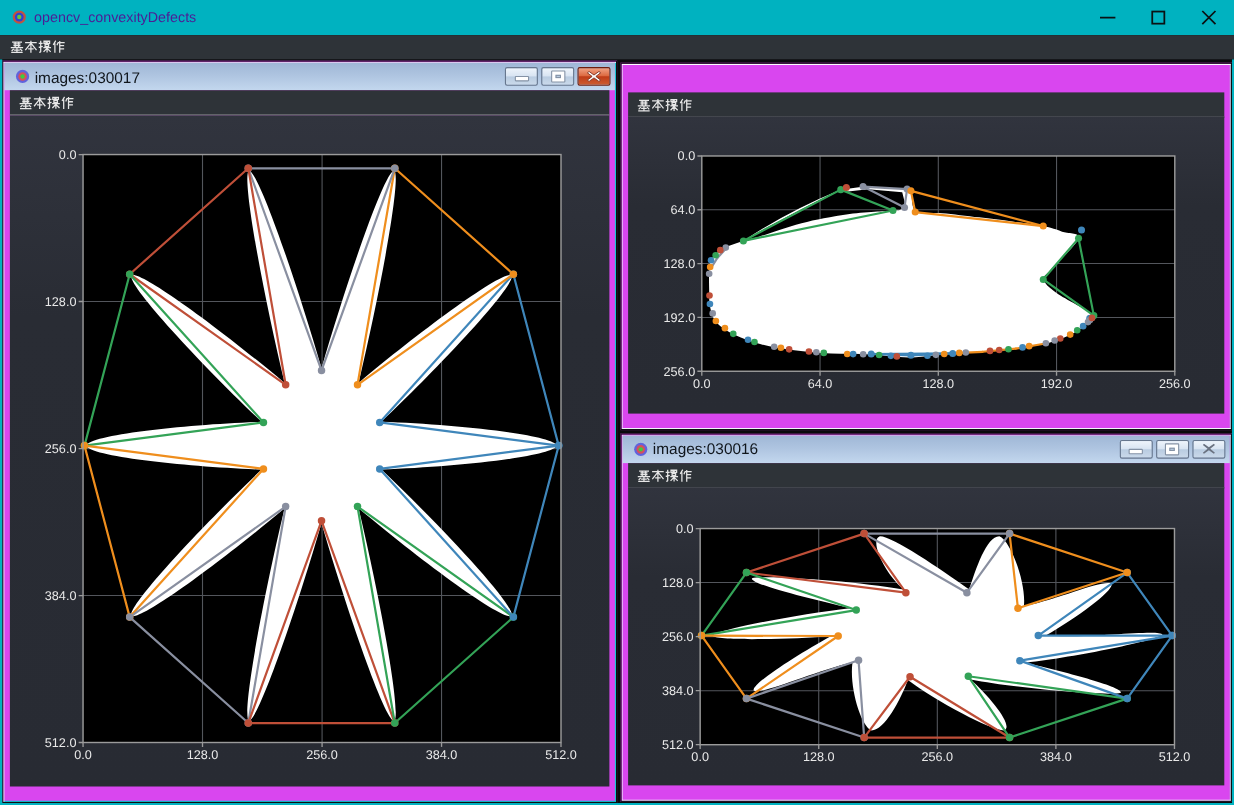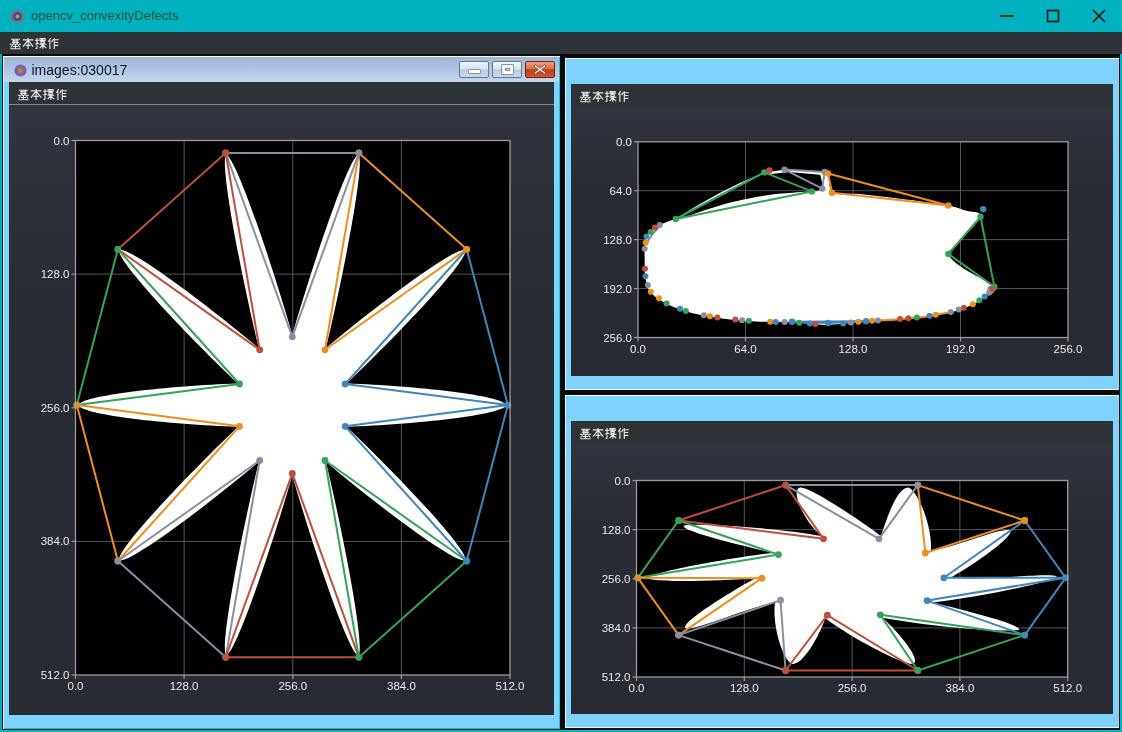--- a/index.html
+++ b/index.html
@@ -1,22 +1,22 @@
 <!DOCTYPE html>
 <html><head><meta charset="utf-8"><style>
 *{margin:0;padding:0;box-sizing:border-box}
 html,body{width:1122px;height:732px;overflow:hidden;background:#000;font-family:"Liberation Sans",sans-serif}
 .mainbar{position:absolute;left:0;top:0;width:1122px;height:32px;background:#00b2c0}
-.mainbar .mtitle{position:absolute;left:31px;top:8px;font-size:13px;color:#14532d}
+.mainbar .mtitle{position:absolute;left:31px;top:8px;font-size:13px;color:#4c1d95}
 .mainbar .micon{position:absolute;left:11px;top:9px}
 .mctl{position:absolute;top:0;height:32px;width:46px}
 .mainmenu{position:absolute;left:0;top:32px;width:1122px;height:22px;background:#2e3338}
 .client{position:absolute;left:2px;top:54px;width:1118px;height:676px;background:#0a0a0c}
 .mainframe{position:absolute;left:0;top:54px;width:1122px;height:678px;border-left:2px solid #00b2c0;border-right:2px solid #00b2c0;border-bottom:2px solid #00b2c0;pointer-events:none}
-.win{position:absolute;background:#7dd3fc;border:1px solid #0e0e10;box-shadow:inset 0 1px 0 #fdfdfd,inset 1px 0 0 #e8eef6,inset 0 -1px 0 #f2f6fb,inset -1px 0 0 #b8c6d8}
+.win{position:absolute;background:#d946ef;border:1px solid #0e0e10;box-shadow:inset 0 1px 0 #fdfdfd,inset 1px 0 0 #e8eef6,inset 0 -1px 0 #f2f6fb,inset -1px 0 0 #b8c6d8}
 .win.active{box-shadow:inset 0 1px 0 #fdfdfd,inset 1px 0 0 #e8eef6,inset -1px 0 0 #1ac4d6,inset 0 -1px 0 #1ac4d6}
 .tbar{position:absolute;left:1px;right:1px;top:1px;height:25px;background:linear-gradient(#9fb7d6,#aec4e0 45%,#c3d7ee)}
 .wicon{position:absolute;left:10px;top:6px}
 .wtitle{position:absolute;left:28px;top:4.5px;font-size:14px;color:#10161c}
 .btns{position:absolute;right:4px;top:4px;display:flex;gap:3px}
 .cbtn{width:30px;height:17px;border:1px solid #67778e;border-radius:2px;background:linear-gradient(#eef4fb,#d8e4f2 48%,#b9cce1 52%,#cad9ea);display:flex;align-items:center;justify-content:center}
 .closebtn{background:linear-gradient(#f0a184,#dd6b43 45%,#c03c18 52%,#cc5c31);border-color:#6e1f10}
 .glyph-min{width:13px;height:5px;background:#fff;border:1px solid #8593a6;border-radius:1px;margin-top:4px}
 .glyph-max{width:13px;height:11px;background:#fff;border:1px solid #8593a6;border-radius:1px;display:flex;align-items:center;justify-content:center}
 .glyph-max div{width:5px;height:3px;background:#b9cce1;border:1px solid #8593a6}
@@ -328,20 +328,43 @@
           <text x="282" y="246.5" text-anchor="middle">128.0</text>
           <text x="61" y="186.6" text-anchor="end">192.0</text>
           <text x="389.5" y="246.5" text-anchor="middle">192.0</text>
           <text x="61" y="235.5" text-anchor="end">256.0</text>
           <text x="497" y="246.5" text-anchor="middle">256.0</text>
         </g>
       </svg>
     </div>
 </div>
 <div class="win" style="left:563.5px;top:393.5px;width:556px;height:335.5px">
+  <div class="tbar">
+      <span class="wicon"><svg width="13" height="13" viewBox="0 0 13 13">
+          <circle cx="6.5" cy="6.5" r="6" fill="#6163dc"></circle>
+          <circle cx="6.5" cy="6.5" r="3.9" fill="#d6505c"></circle>
+          <circle cx="6.5" cy="6.5" r="2" fill="#3ecb41"></circle>
+        </svg></span>
+      <span class="wtitle">images:030016</span>
+    <div class="btns">
+        <div class="cbtn">
+          <div class="glyph-min"></div>
+        </div>
+        <div class="cbtn">
+          <div class="glyph-max">
+            <div></div>
+          </div>
+        </div>
+        <div class="cbtn">
+          <svg width="12" height="10" viewBox="0 0 12 10">
+            <path d="M1.5,0.5 L6,3.7 L10.5,0.5 L11.5,1.5 L7.2,5 L11.5,8.5 L10.5,9.5 L6,6.3 L1.5,9.5 L0.5,8.5 L4.8,5 L0.5,1.5 Z" fill="#6a7280"></path>
+          </svg>
+        </div>
+      </div>
+    </div>
   <div class="mbar">
       <span class="mtext"><svg width="51" height="13" viewBox="0 0 51 13">
           <g stroke="#e6e6e6" stroke-width="1.15" stroke-linecap="butt" fill="none">
             <path d="M2,2.2 H11 M4.8,2.2 V7 M8,2.2 V7 M3.2,3.9 H9.6 M3.2,5.5 H9.6 M0.8,7.2 H12 M3.5,8.4 L1.6,10.4 M9.3,8.4 L11.2,10.4 M6.4,7.4 V11.6 M3.8,9.5 H9 M1.2,11.7 H11.6"></path>
           </g>
           <g transform="translate(12.8,0)" stroke="#e6e6e6" stroke-width="1.15" stroke-linecap="butt" fill="none">
             <path d="M1,2.8 H11.6 M6.3,1 V12 M6.3,3.2 L1.2,9.6 M6.3,3.2 L11.4,9.6 M3.8,8.4 H8.8"></path>
           </g>
           <g transform="translate(25.6,0)" stroke="#e6e6e6" stroke-width="1.15" stroke-linecap="butt" fill="none">
             <path d="M2.4,1 V10.8 Q2.4,11.8 1,11.3 M0.6,3.4 H4.2 M0.6,7 L4.3,6.1 M5.4,1.5 H7.2 V3.4 H5.4 Z M8.3,1.5 H10.5 V3.4 H8.3 Z M6.4,4.4 H9.6 V6.2 H6.4 Z M4.8,7.2 H11.8 M8.2,6.2 V11.8 M8,8 L5,11.2 M8.3,8 L11.5,11.2"></path>

